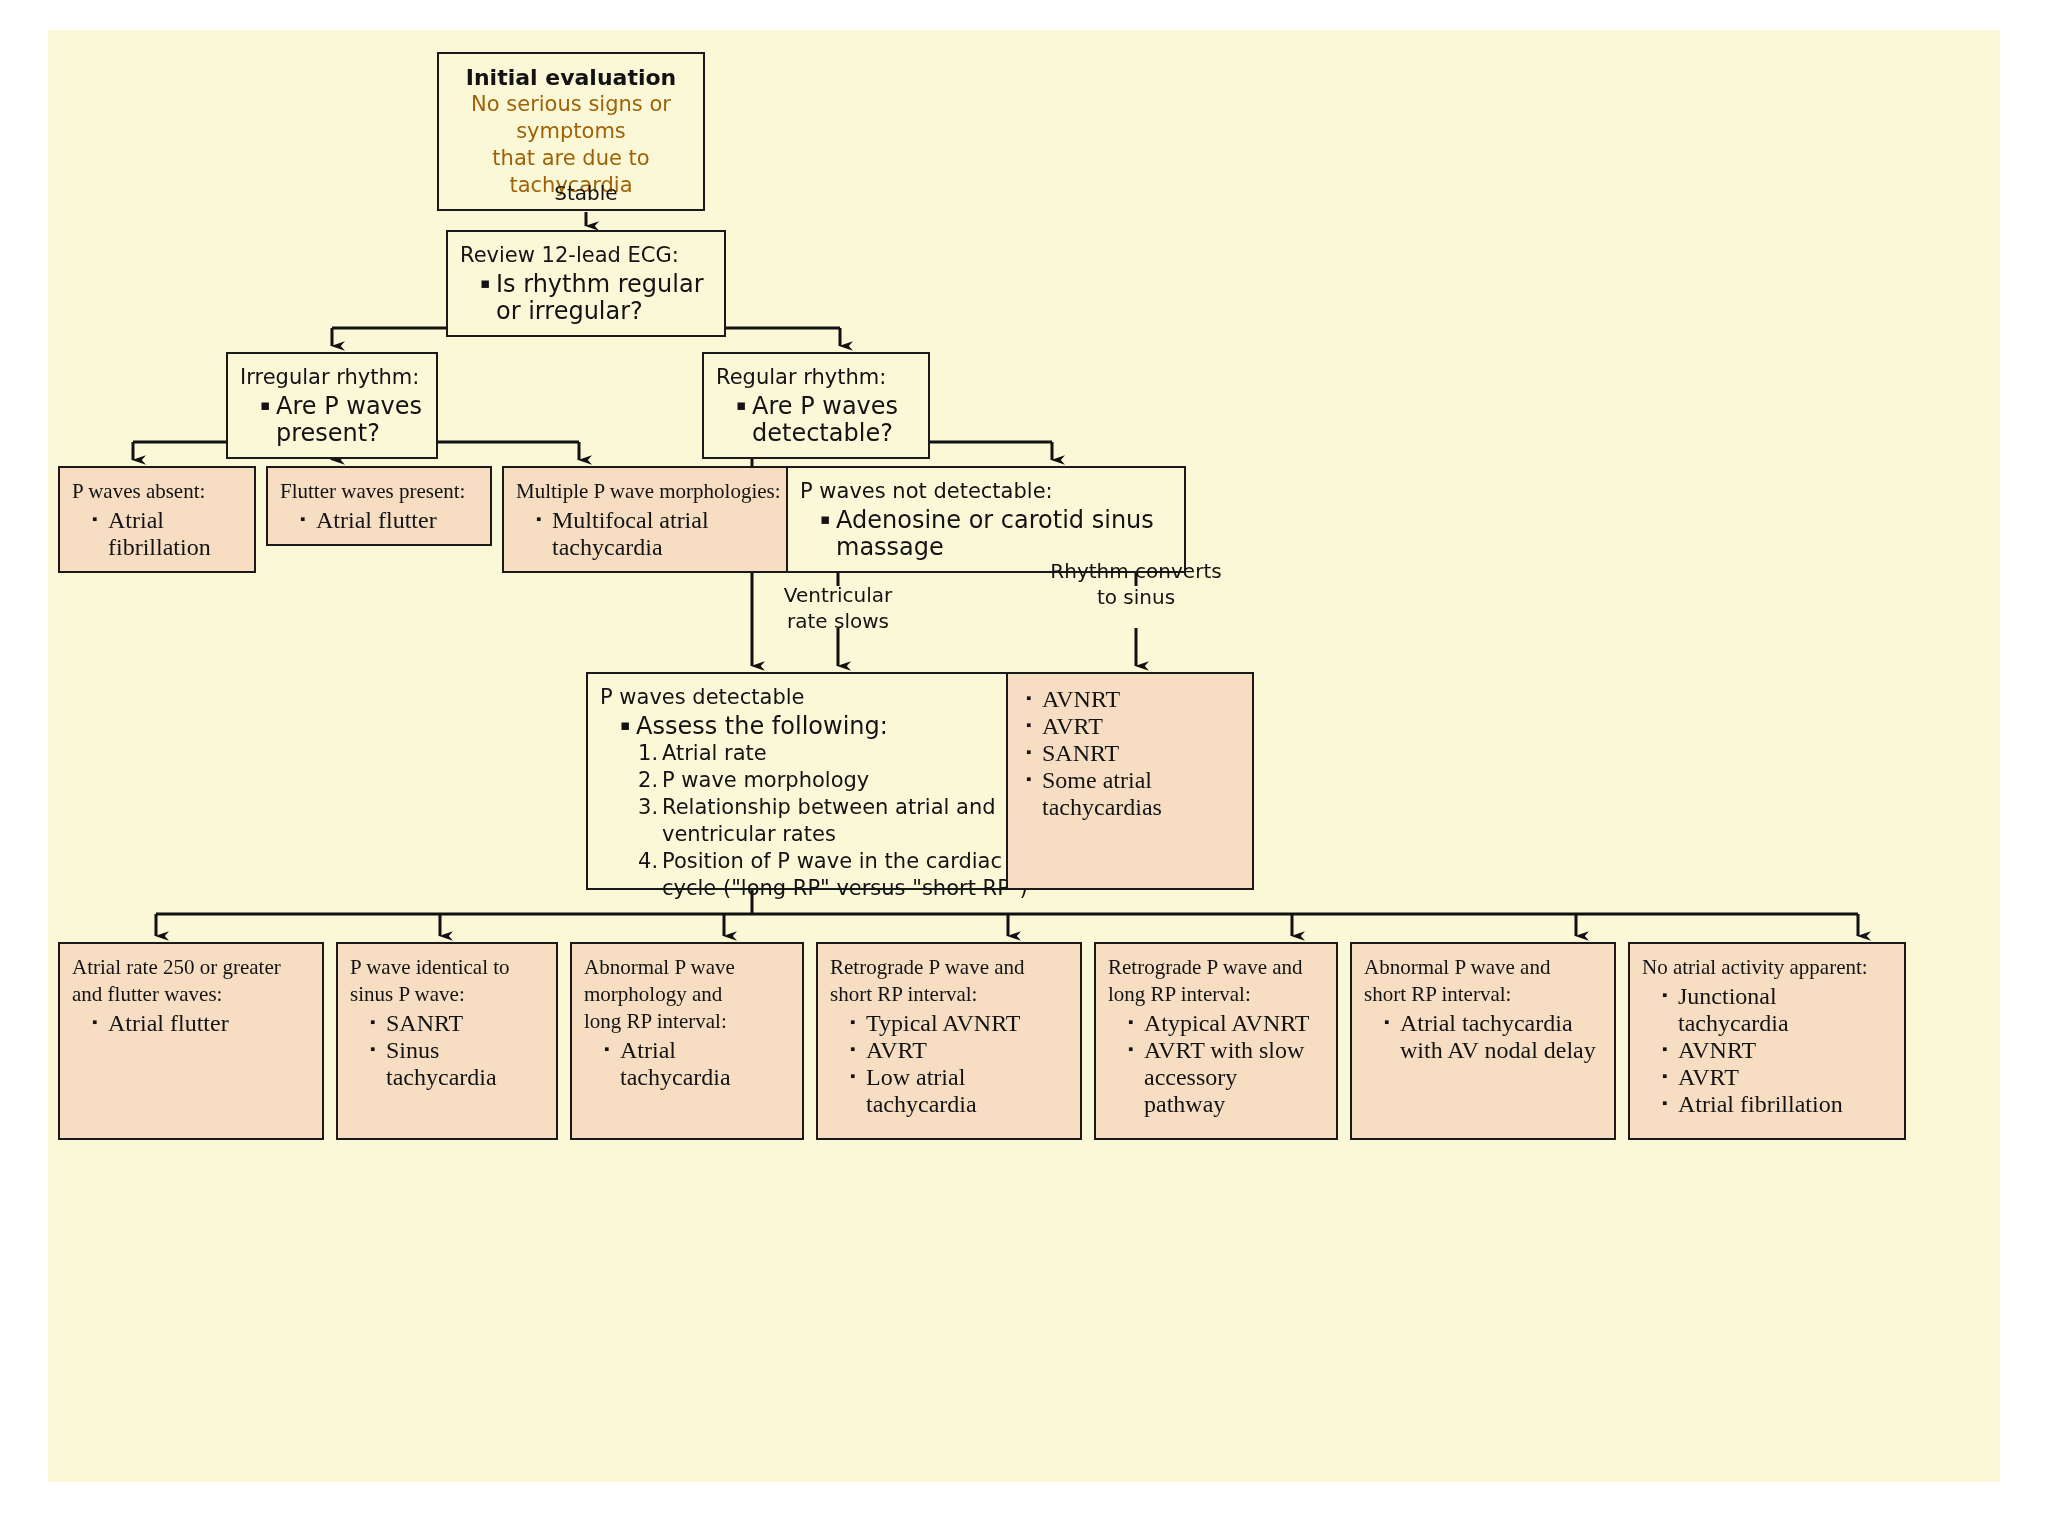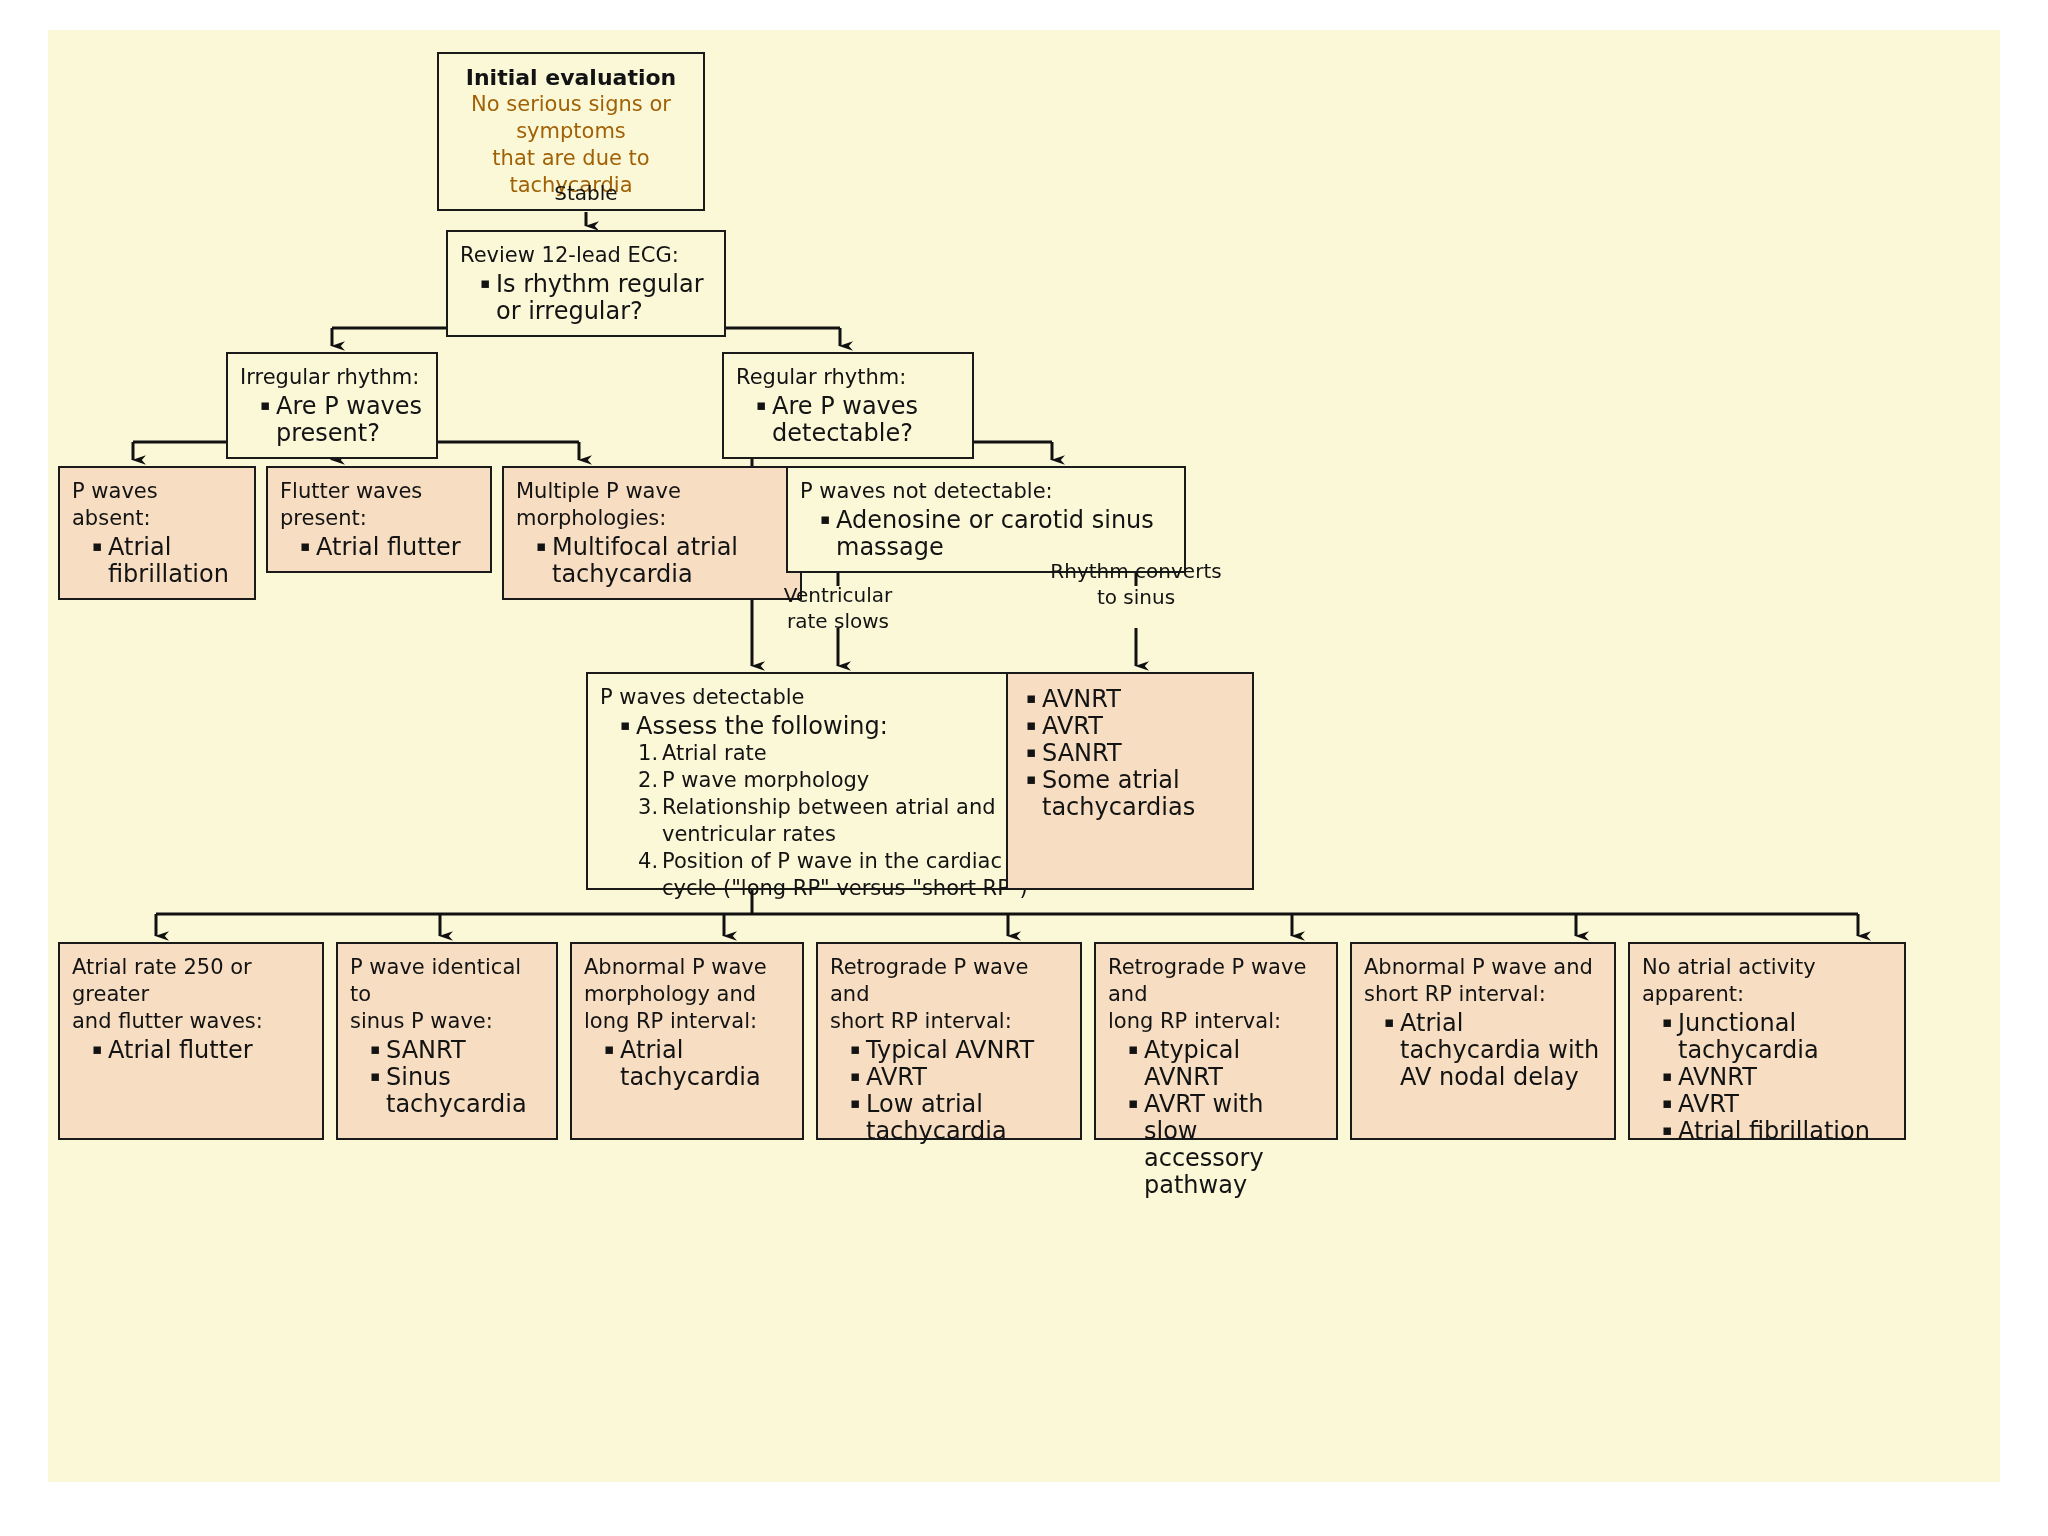--- a/index.html
+++ b/index.html
@@ -2,21 +2,21 @@
 <html><head>
 <meta charset="utf-8">
 <style>
   html,body{margin:0;padding:0;background:#ffffff;}
   body{font-family:"DejaVu Sans","Liberation Sans",sans-serif;}
   #stage{position:relative;width:2048px;height:1536px;background:#ffffff;overflow:hidden;}
   #canvas{position:absolute;left:48px;top:30px;width:1952px;height:1452px;background:#fbf8d8;}
   svg.links{position:absolute;left:0;top:0;width:1952px;height:1452px;pointer-events:none;}
   .node{position:absolute;box-sizing:border-box;border:2.5px solid #1a1a1a;
         background:#fbf8d8;padding:10px 12px 10px 12px;}
-  .node.tan{background:#f7dec2;}
+  .node.tan{background:#f7dec2;font-family:Liberation Serif, serif;}
   .node .hdr{font-size:21px;line-height:27px;color:#131313;font-weight:400;}
   .node .hdr.bold{font-weight:bold;text-align:center;font-size:22px;}
   .node .sub{font-size:21px;line-height:27px;color:#a16207;text-align:center;}
   ul.bl{list-style:none;margin:2px 0 0 0;padding:0 0 0 20px;}
   ul.bl li{font-size:24px;line-height:27px;color:#131313;position:relative;padding-left:16px;margin:0;}
   ul.bl li:before{content:"\25AA";position:absolute;left:0;top:-1px;font-size:15px;line-height:27px;}
   ol.nl{list-style:none;margin:0;padding:0 0 0 38px;counter-reset:n;}
   ol.nl li{font-size:21px;line-height:27px;color:#131313;position:relative;padding-left:24px;counter-increment:n;}
   ol.nl li:before{content:counter(n) ".";position:absolute;left:0;top:0;}
   .edgelabel{position:absolute;font-size:20px;line-height:26px;color:#131313;text-align:center;}
@@ -88,21 +88,21 @@
       </ul>
     </div>
 
     <div class="node" style="left:178px;top:322px;width:212px;">
       <div class="hdr">Irregular rhythm:</div>
       <ul class="bl">
         <li>Are P waves present?</li>
       </ul>
     </div>
 
-    <div class="node" style="left:674px;top:322px;width:252px;">
+    <div class="node" style="left:654px;top:322px;width:228px;">
       <div class="hdr">Regular rhythm:</div>
       <ul class="bl">
         <li>Are P waves detectable?</li>
       </ul>
     </div>
 
     <div class="node tan" style="left:10px;top:436px;width:198px;">
       <div class="hdr">P waves absent:</div>
       <ul class="bl">
         <li>Atrial fibrillation</li>

